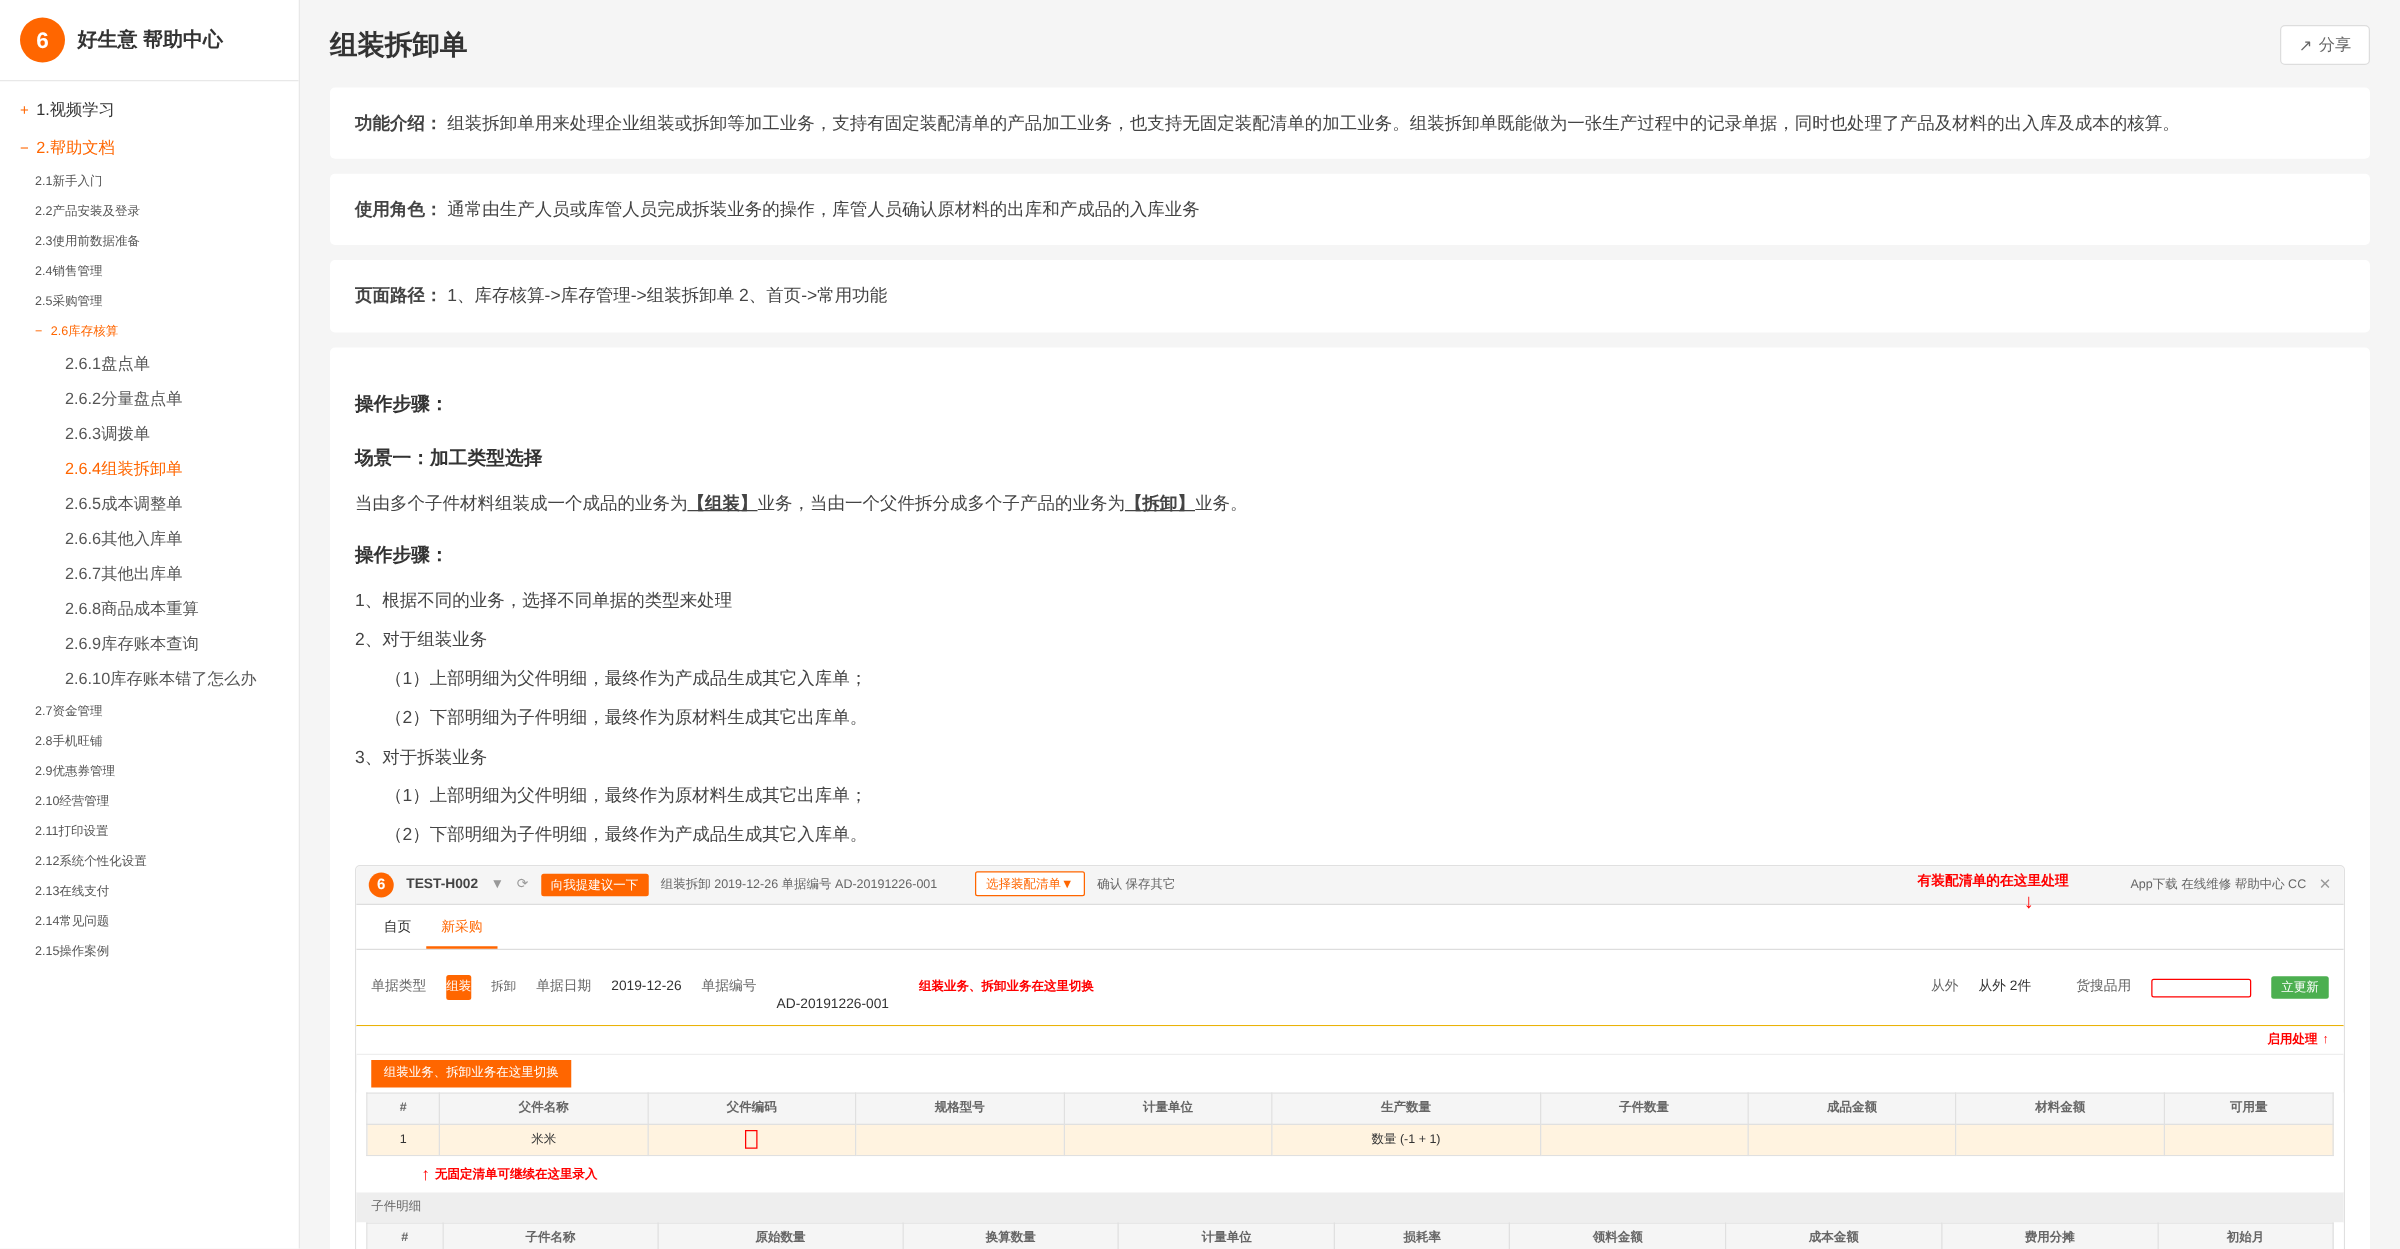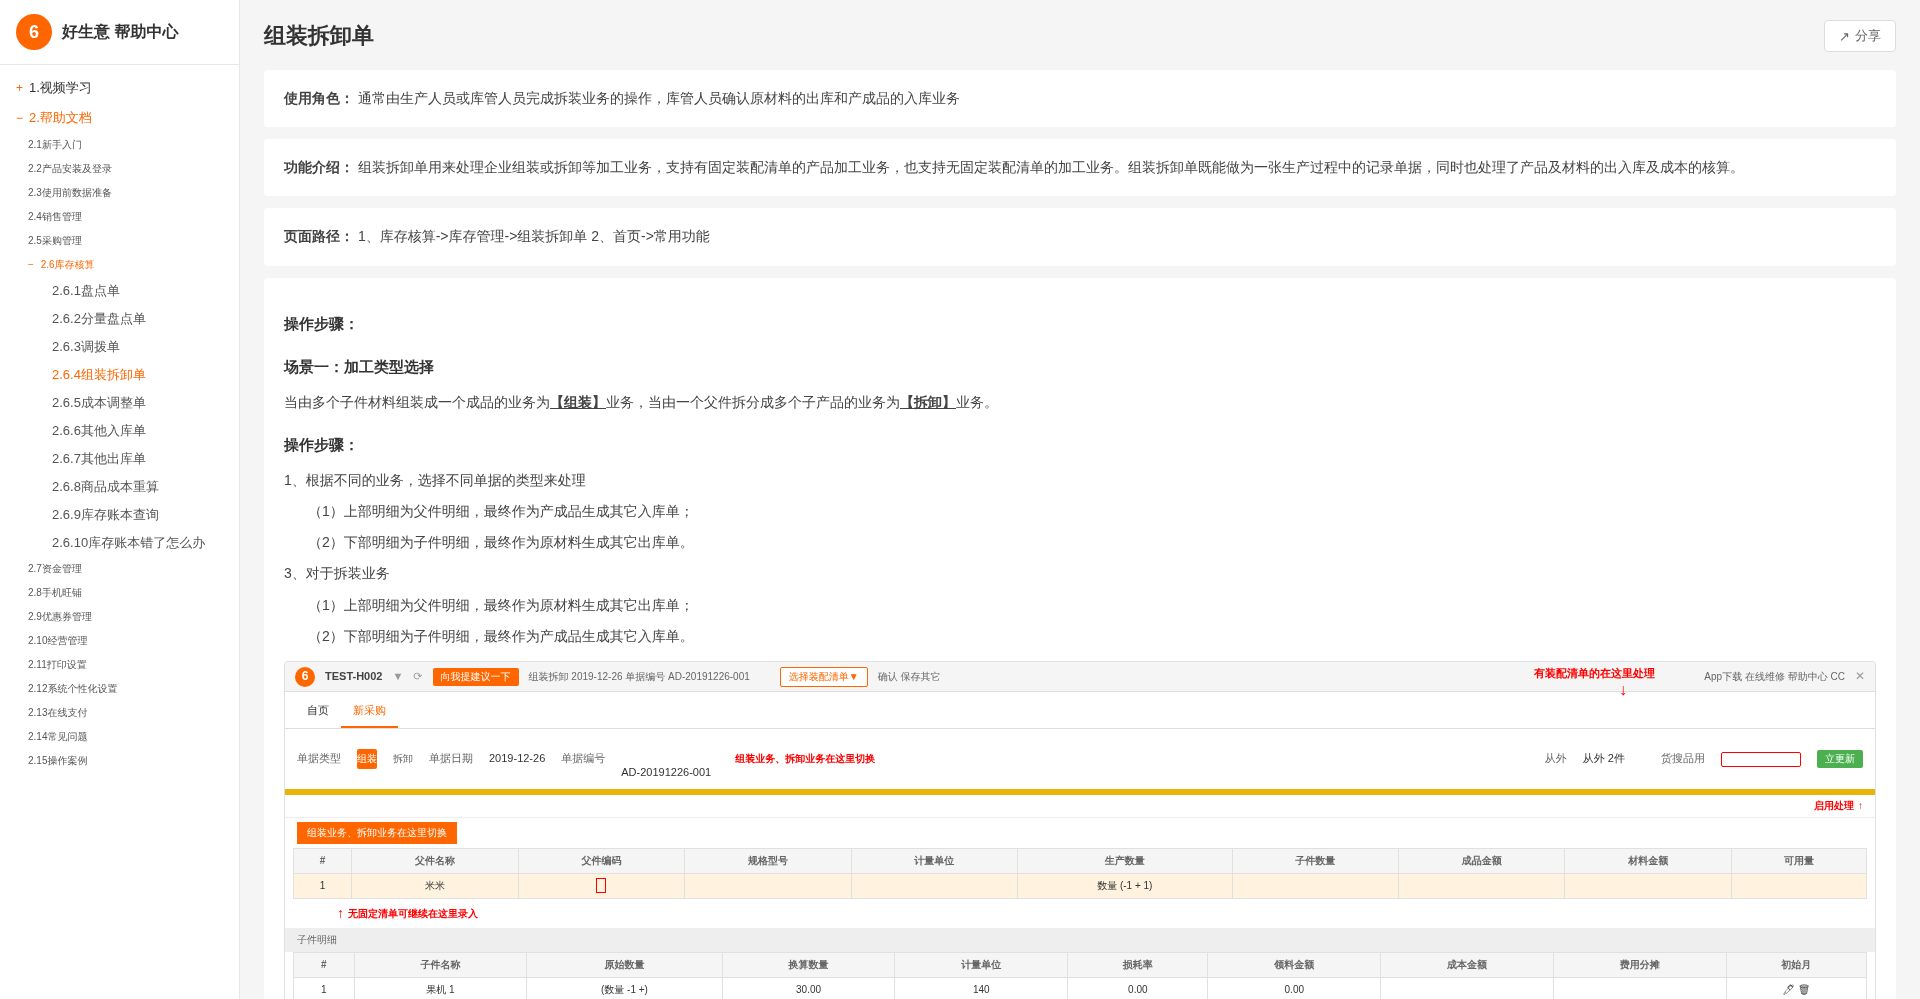--- a/index.html
+++ b/index.html
@@ -229,42 +229,43 @@
 <div id="main">
   <div id="header-bar">
     <h1 id="page-title">组装拆卸单</h1>
     <button id="share-btn">
       <span>↗</span>
       <span>分享</span>
     </button>
   </div>
 
   <div class="content-card">
+    <span class="bold">功能介绍：</span>
+    <span>组装拆卸单用来处理企业组装或拆卸等加工业务，支持有固定装配清单的产品加工业务，也支持无固定装配清单的加工业务。组装拆卸单既能做为一张生产过程中的记录单据，同时也处理了产品及材料的出入库及成本的核算。</span>
+  </div>
+
+  <div class="content-card">
     <span class="bold">使用角色：</span>
     <span>通常由生产人员或库管人员完成拆装业务的操作，库管人员确认原材料的出库和产成品的入库业务</span>
-  </div>
-
-  <div class="content-card">
-    <span class="bold">功能介绍：</span>
-    <span>组装拆卸单用来处理企业组装或拆卸等加工业务，支持有固定装配清单的产品加工业务，也支持无固定装配清单的加工业务。组装拆卸单既能做为一张生产过程中的记录单据，同时也处理了产品及材料的出入库及成本的核算。</span>
   </div>
 
   <div class="content-card">
     <span class="bold">页面路径：</span>
     <span>1、库存核算-&gt;库存管理-&gt;组装拆卸单 2、首页-&gt;常用功能</span>
   </div>
 
   <div class="content-card">
     <div class="section-title">操作步骤：</div>
     <div class="section-title">场景一：加工类型选择</div>
     <div class="step-text">
       当由多个子件材料组装成一个成品的业务为<span class="bold underline">【组装】</span>业务，当由一个父件拆分成多个子产品的业务为<span class="bold underline">【拆卸】</span>业务。
     </div>
     <div class="section-title">操作步骤：</div>
     <div class="step-text">1、根据不同的业务，选择不同单据的类型来处理</div>
+    <div class="step-text">2、对于组装业务</div>
     <div class="step-text indent1">（1）上部明细为父件明细，最终作为产成品生成其它入库单；</div>
     <div class="step-text indent1">（2）下部明细为子件明细，最终作为原材料生成其它出库单。</div>
     <div class="step-text">3、对于拆装业务</div>
     <div class="step-text indent1">（1）上部明细为父件明细，最终作为原材料生成其它出库单；</div>
     <div class="step-text indent1">（2）下部明细为子件明细，最终作为产成品生成其它入库单。</div>
 
     <div class="screenshot-container">
       <div class="screenshot-wrap">
         <div class="screen-inner">
           
@@ -290,21 +291,21 @@
             <span style="position:absolute;right:248px;top:-16px;color:#f00;font-size:16px;">↓</span>
           </div>
 
           
           <div style="background:#fff;border-bottom:1px solid #ddd;display:flex;font-size:11px;padding-left:10px;">
             <div style="padding:5px 12px;cursor:pointer;color:#333;border-bottom:2px solid transparent;">自页</div>
             <div style="padding:5px 12px;cursor:pointer;color:#f60;border-bottom:2px solid #f60;">新采购</div>
           </div>
 
           
-          <div style="background:#fff;padding:6px 12px;font-size:11px;display:flex;gap:16px;align-items:center;border-bottom:6px solid #eab308;">
+          <div style="background:#fff;padding:6px 12px;font-size:11px;display:flex;gap:16px;align-items:center;border-bottom:1px solid #eab308;">
             <span style="color:#666;">单据类型</span>
             <span style="background:#f60;color:#fff;padding:1px 0;border-radius:2px;font-size:10px;cursor:pointer;">组装</span>
             <span style="color:#666;font-size:10px;cursor:pointer;">拆卸</span>
             <span style="color:#666;">单据日期</span>
             <span style="color:#333;">2019-12-26</span>
             <span style="color:#666;">单据编号</span>
             <span style="color:#333;margin-top:28px;">AD-20191226-001</span>
 
             <span style="color:#f00;font-size:10px;font-weight:bold;margin-left:8px;">组装业务、拆卸业务在这里切换</span>
             <span style="color:#666;margin-left:auto;">从外</span>

